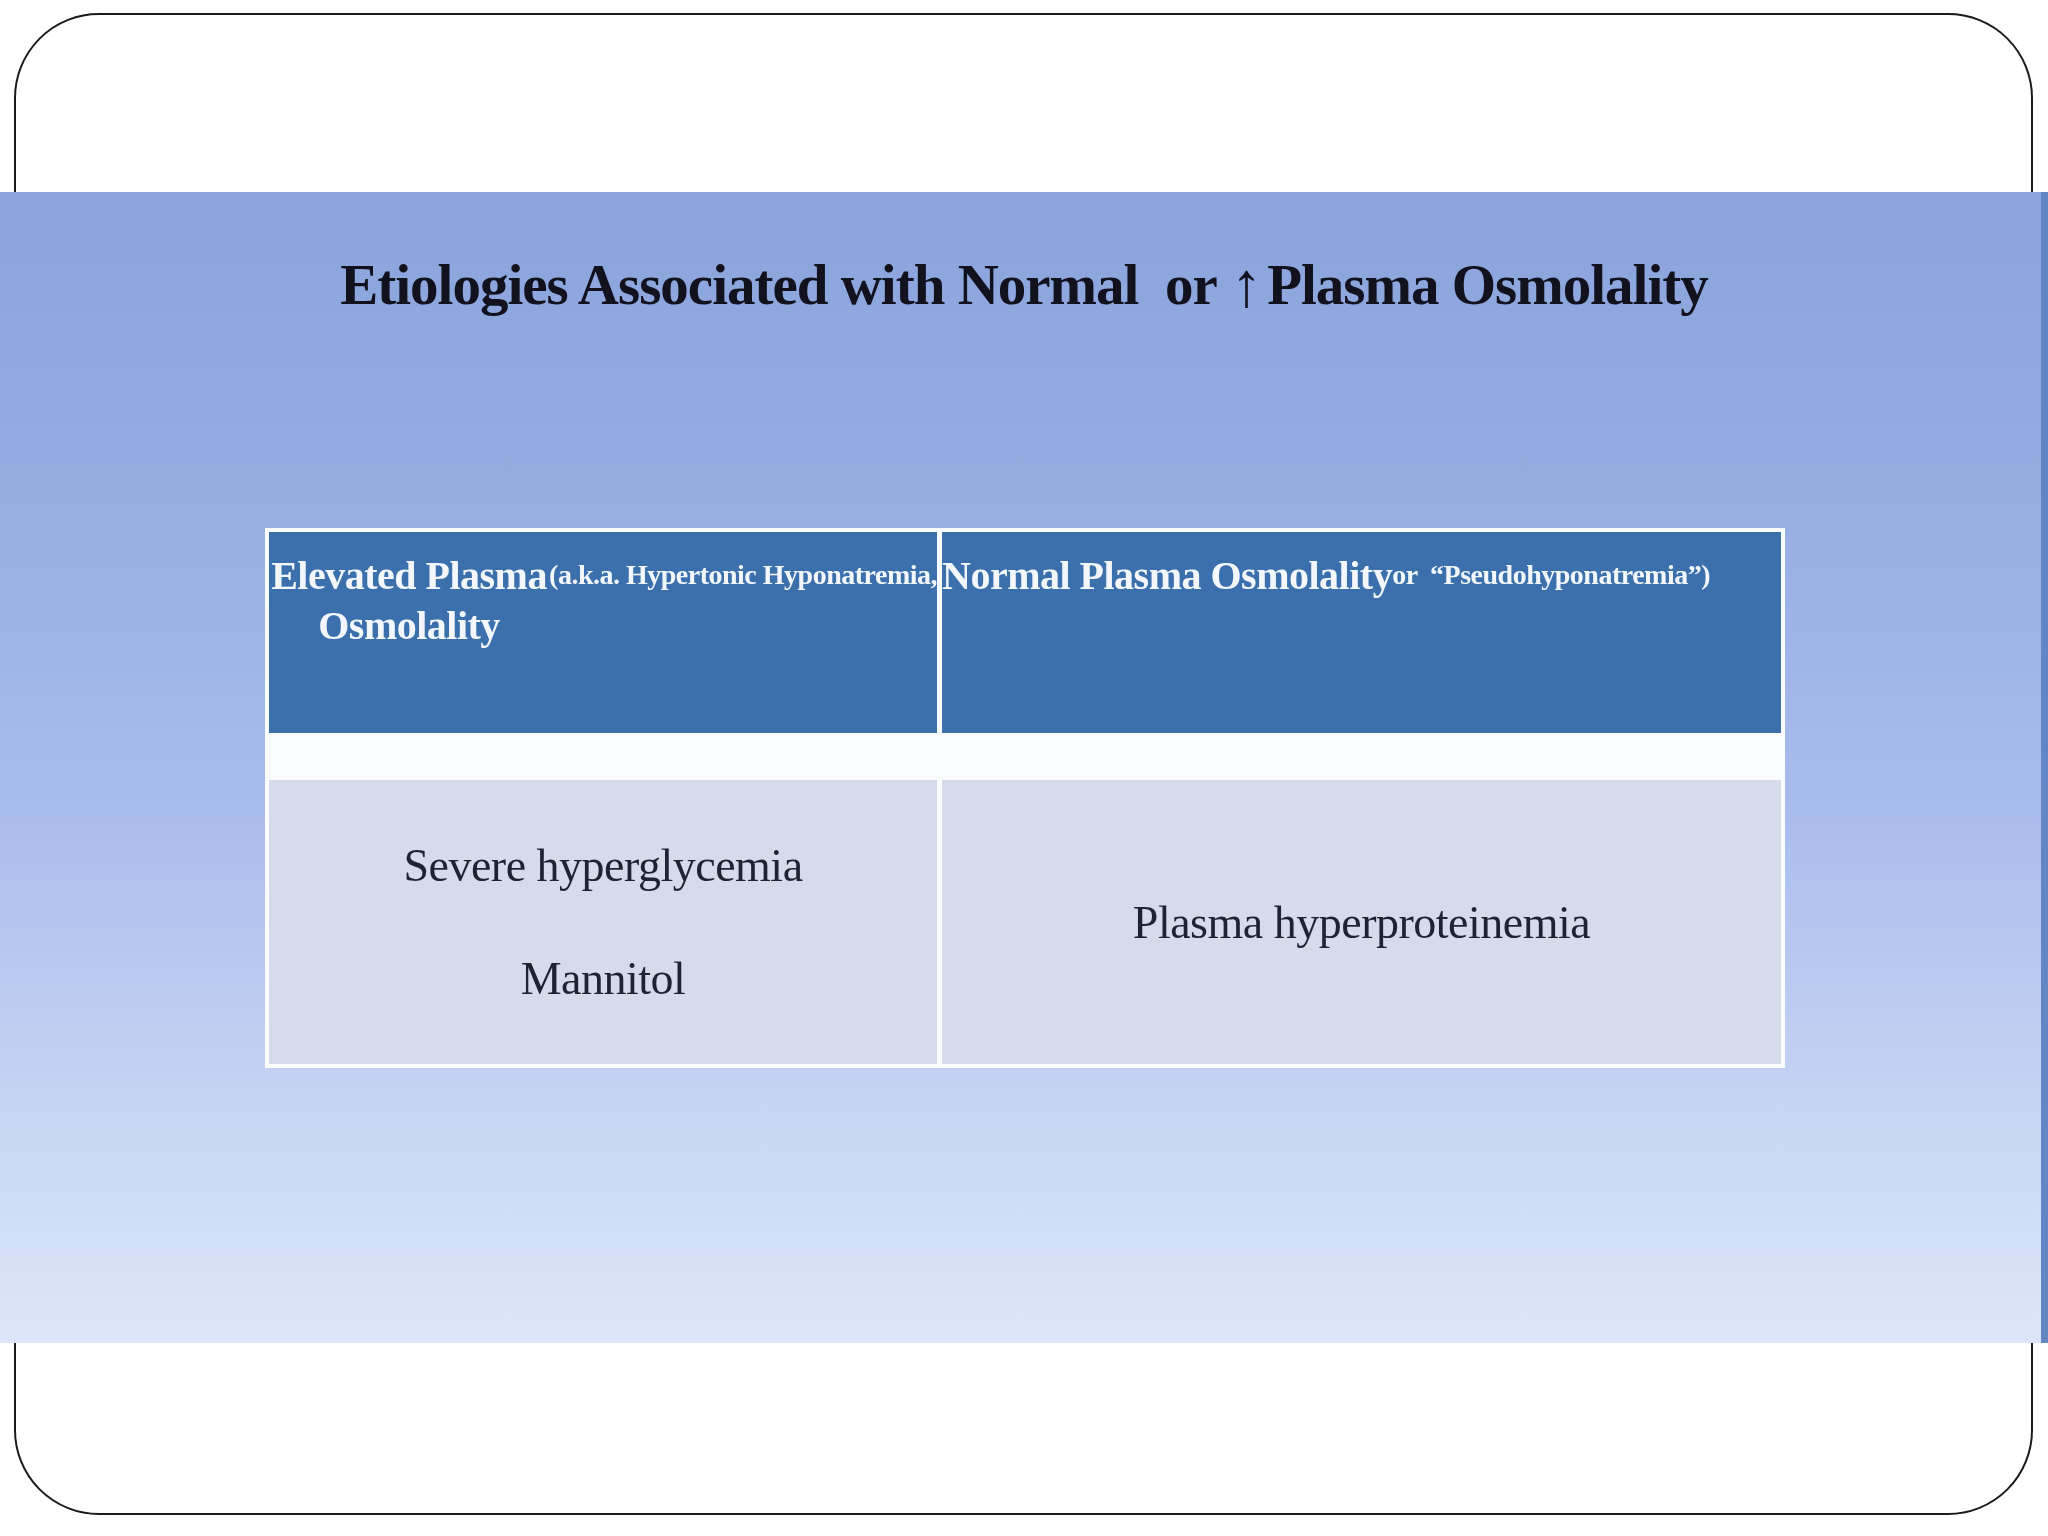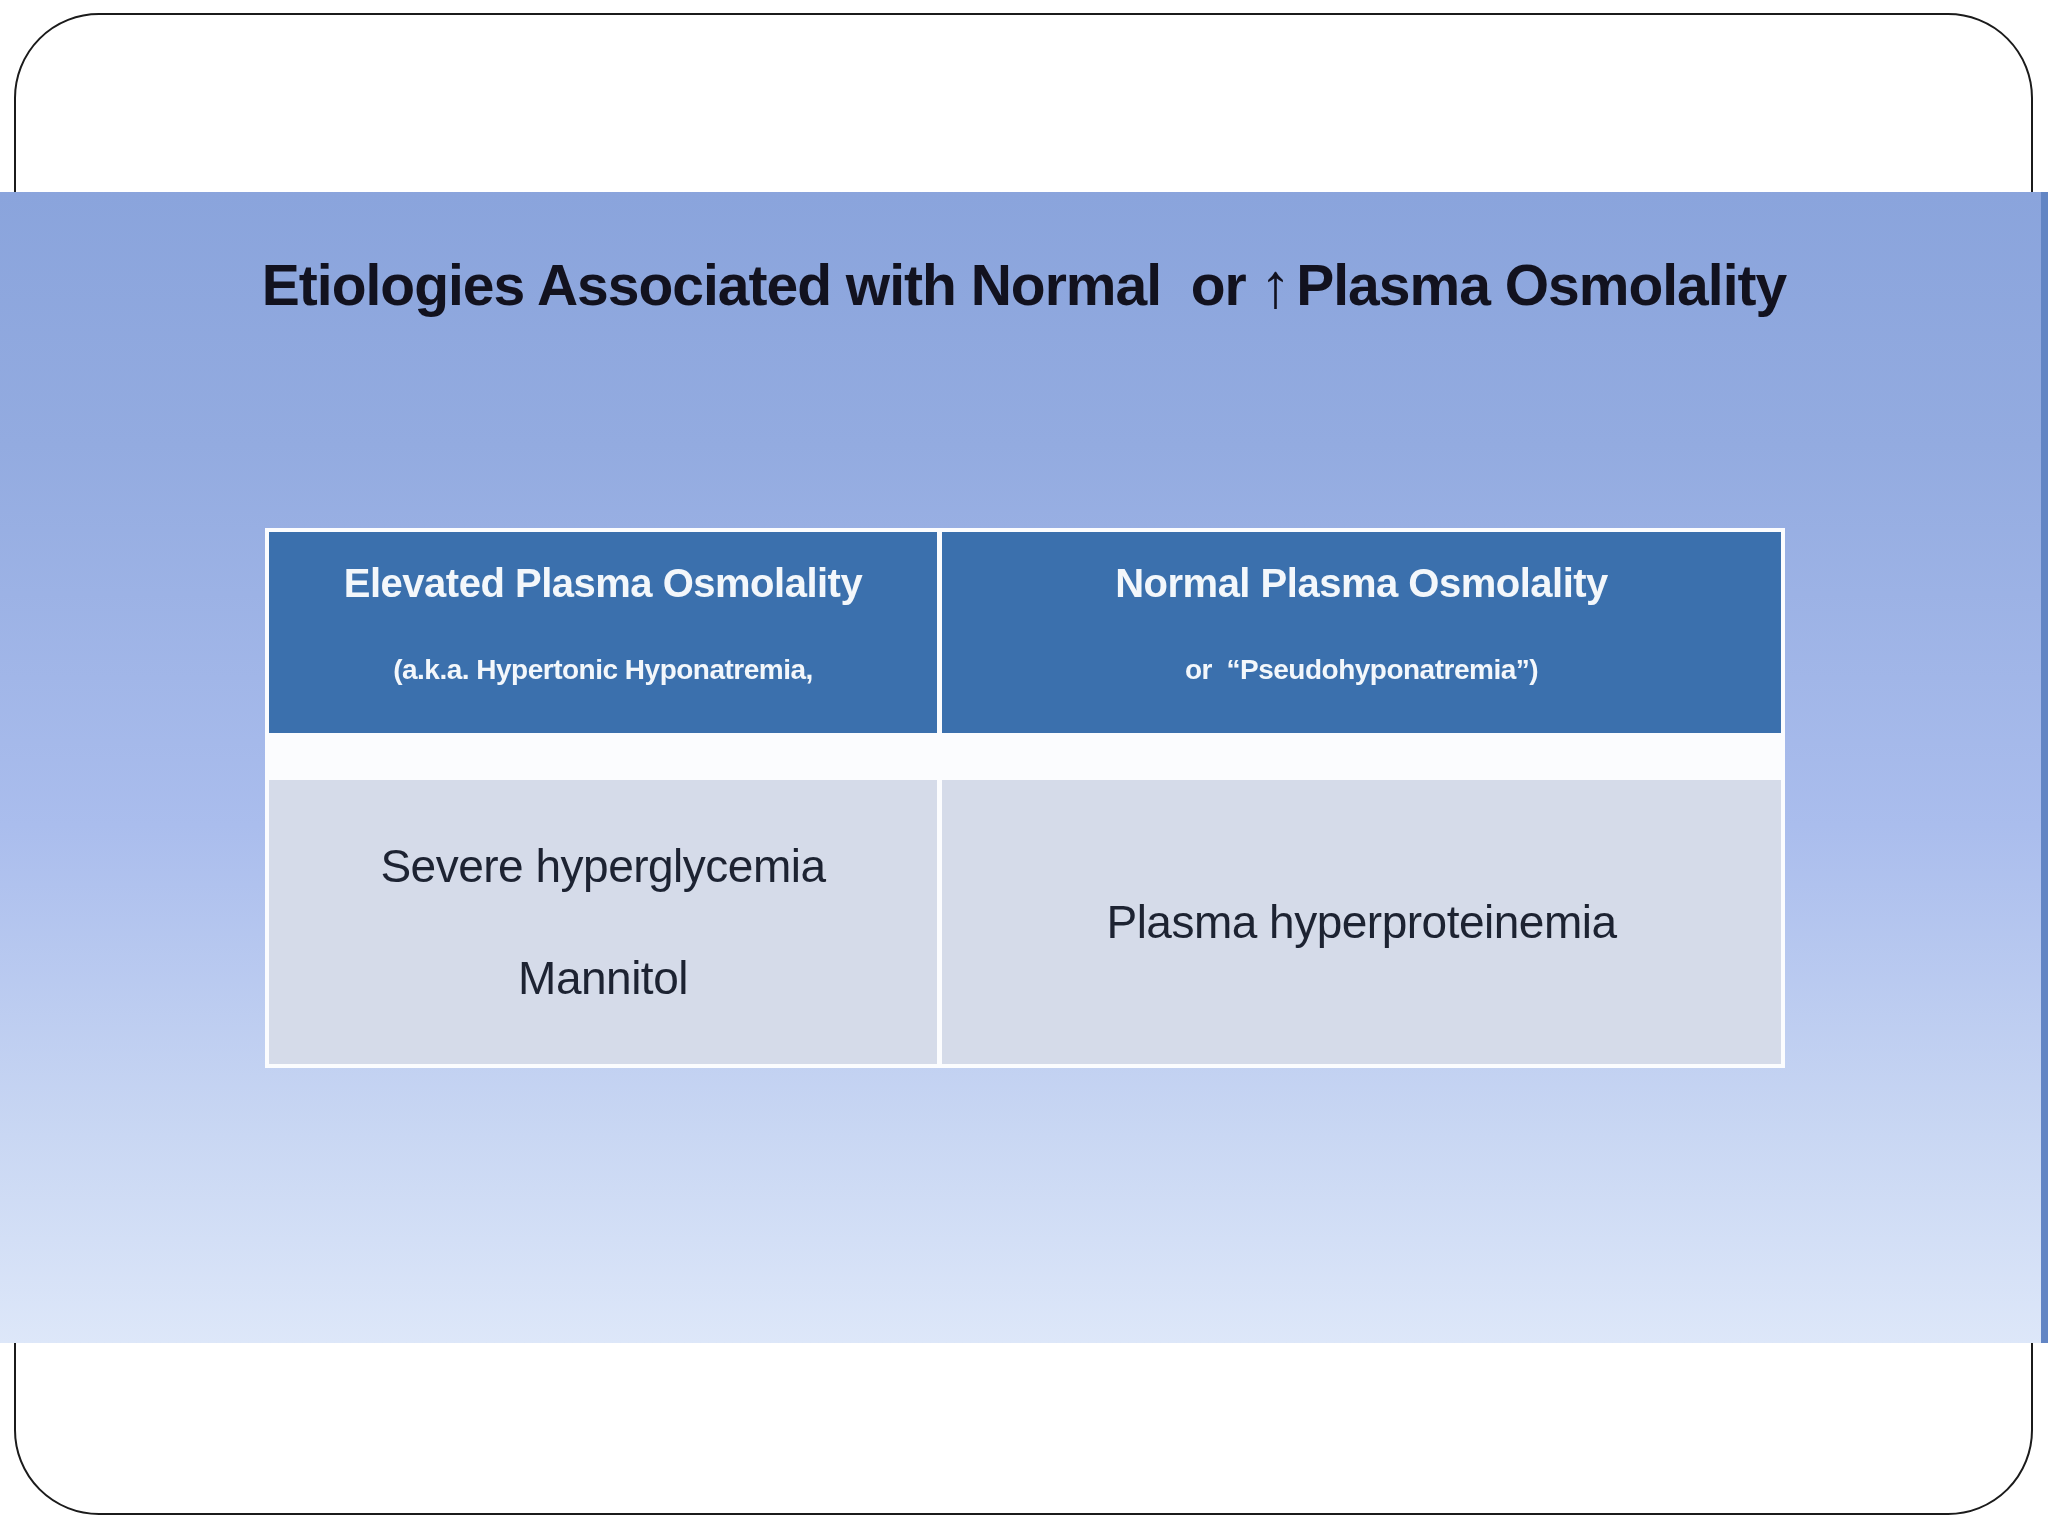--- a/index.html
+++ b/index.html
@@ -35,20 +35,21 @@
     left: 0;
     top: 192px;
     width: 2048px;
     height: 1151px;
     background: linear-gradient(180deg,
       var(--band_top, #8aa4dc) 0%,
       #93abe0 22%,
       #aabded 55%,
       #c9d7f3 82%,
       var(--band_bottom, #dde7f9) 100%);
+    font-family: Liberation Serif, serif;
   }
   .band-right-edge {
     position: absolute;
     right: 0;
     top: 0;
     width: 7px;
     height: 100%;
     background: #6285c4;
   }
   .title {
@@ -84,23 +85,22 @@
     grid-template-columns: 668px 1fr;
     grid-template-rows: 201px 1fr;
     column-gap: 5px;
     row-gap: 7px;
   }
   .hcell {
     background: var(--header_bg, #3b70ad);
     color: var(--header_text, #f3f7fb);
     text-align: center;
     display: flex;
-    flex-direction: column;
     justify-content: flex-start;
-    padding-top: 26px;
+    padding-top: 19px;
     box-sizing: border-box;
   }
   .hcell .htitle {
     font-size: 40px;
     font-weight: bold;
     line-height: 50px;
     margin-bottom: 38px;
     letter-spacing: -0.5px;
   }
   .hcell .hsub {

